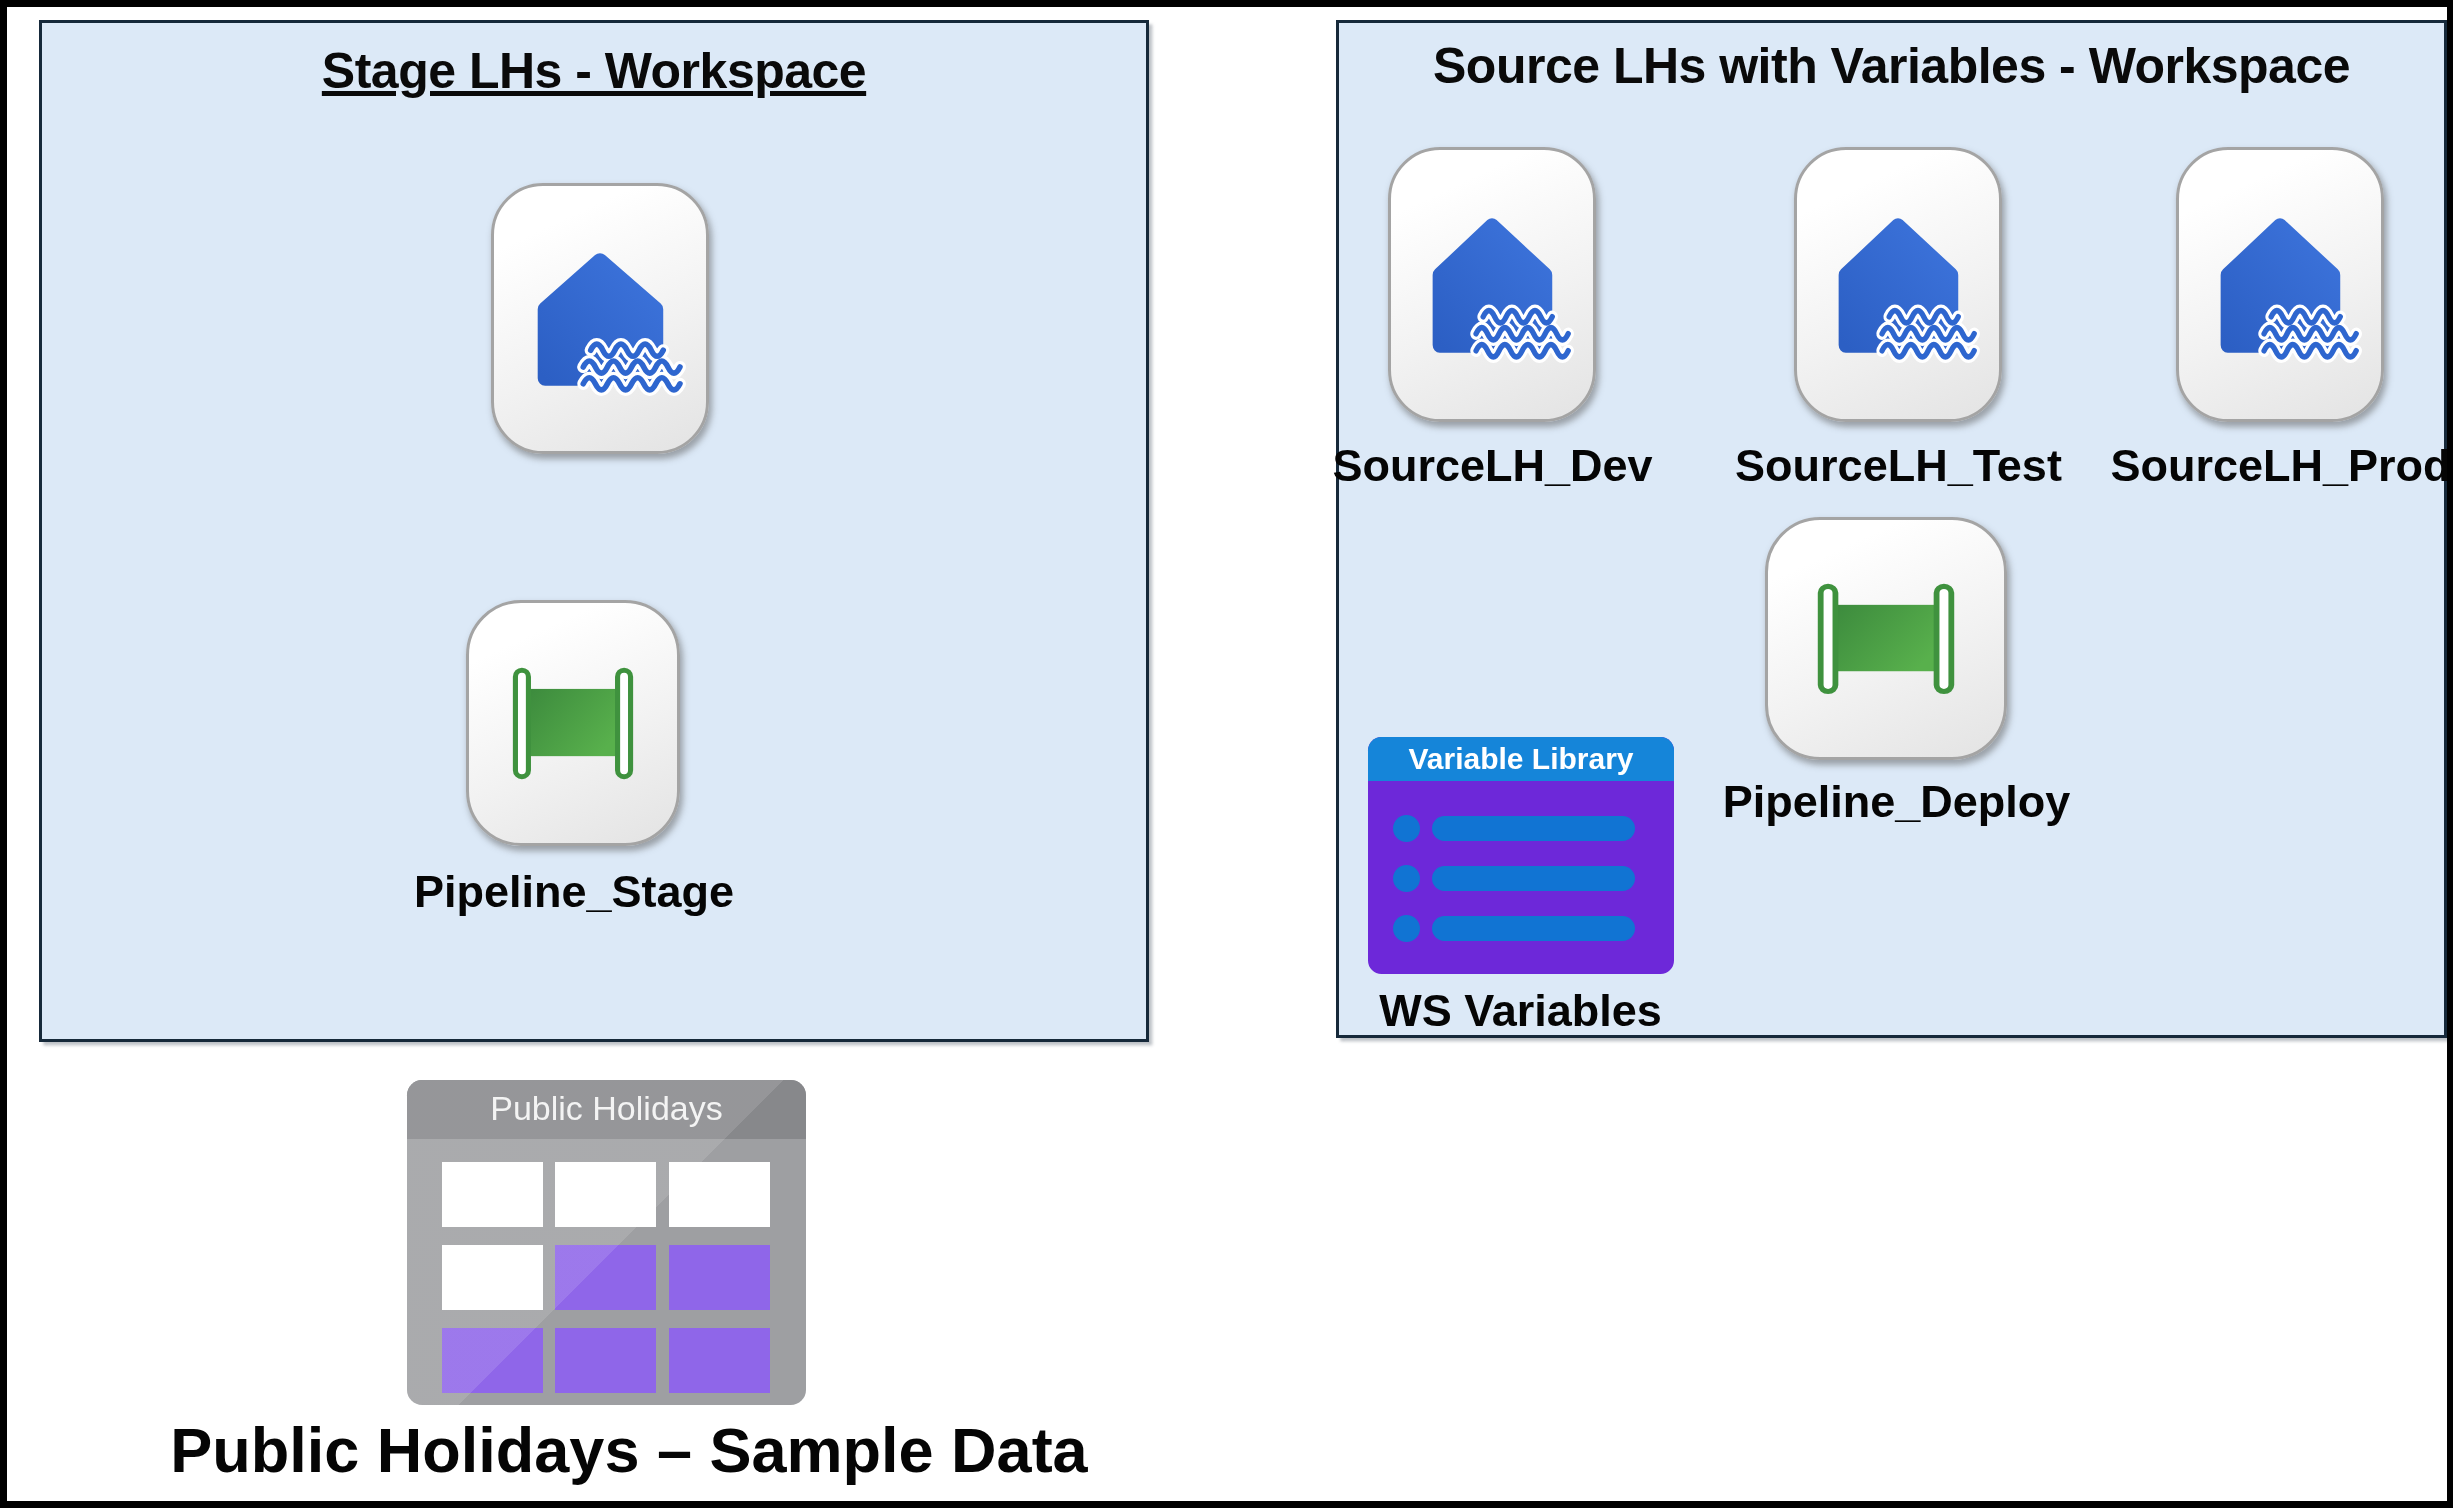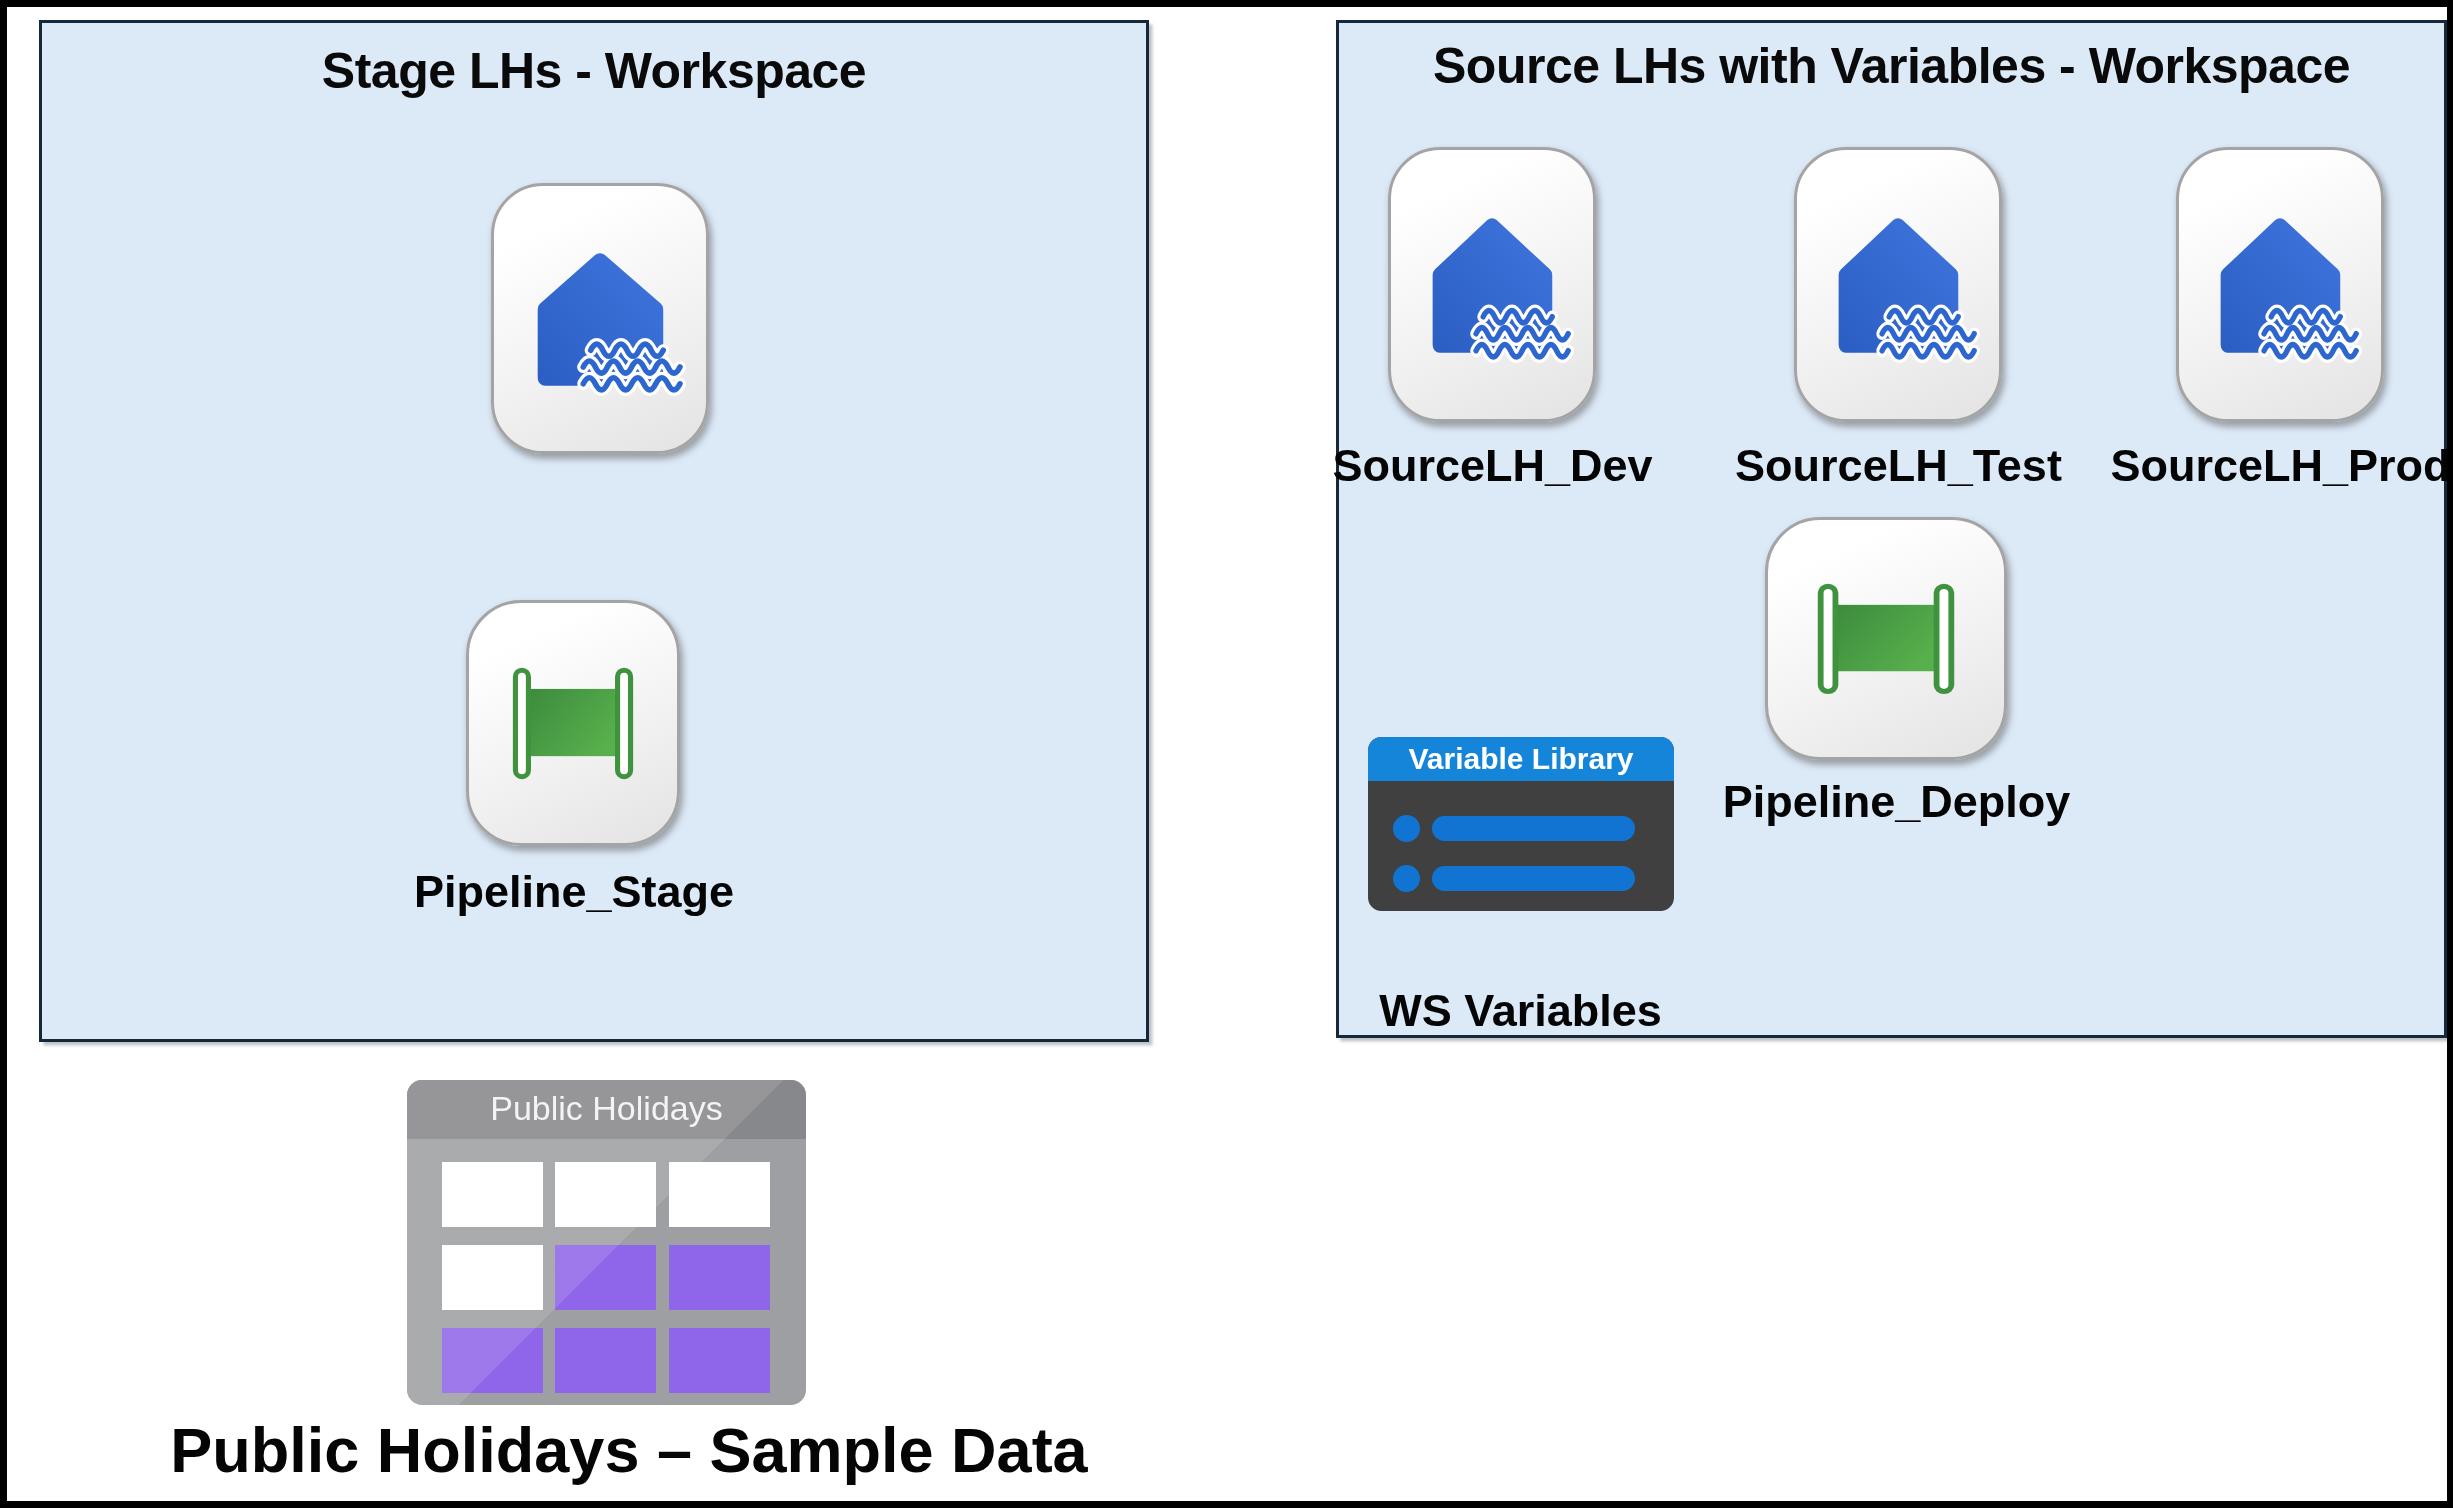--- a/index.html
+++ b/index.html
@@ -13,21 +13,21 @@
     position:absolute; box-sizing:border-box;
     background:#dce9f7; border:3.8px solid #16293a;
     box-shadow:3.8px 3.8px 2.9px rgba(110,120,130,.45);
   }
   .ws-stage{ left:32px; top:13.4px; width:1110px; height:1022px; }
   .ws-source{ left:1307px; top:13.4px; width:1111px; height:1018px;margin-left:22px; }
   .ws-title{
     position:absolute; left:0; right:0; text-align:center;
     font-weight:bold; font-size:50px; letter-spacing:-0.5px; color:#0a0a0a;
   }
-  .ws-stage .ws-title{ top:19px; }
+  .ws-stage .ws-title{ top:19px;text-decoration:underline; }
   .ws-source .ws-title{ top:13.4px; }
 
   
   .tile{
     position:absolute; box-sizing:border-box;
     background:linear-gradient(155deg,#ffffff 18%,#f2f2f2 58%,#e3e3e3 100%);
     border:3.8px solid #a4a4a4;
     box-shadow:2.9px 4.8px 6.7px rgba(90,90,90,.5);
   }
   .tile svg{ position:absolute; inset:0; width:100%; height:100%; }
@@ -49,22 +49,22 @@
   .t-lh-test{ left:455px; top:124px; width:208px; height:275px; }
   .t-lh-prod{ left:837px; top:124px; width:208px; height:275px; }
   .l-lh-dev { left:-57px; width:421px; top:417px; }
   .l-lh-test{ left:349px; width:421px; top:417px; }
   .l-lh-prod{ left:731px; width:421px; top:417px; }
   .t-pipe-deploy{ left:426px; top:494px; width:242px; height:243px; }
   .l-pipe-deploy{ left:336px; width:421px; top:753px;padding-left:11px; }
 
   
   .varlib{
-    position:absolute; left:29px; top:714px; width:306px; height:174px;
-    background:#404040; border-radius:13.4px; overflow:hidden;
+    position:absolute; left:29px; top:714px; width:306px; height:237px;
+    background:#6d28d9; border-radius:13.4px; overflow:hidden;
   }
   .vl-header{
     position:absolute; left:0; right:0; top:0; height:44px; background:#1585d9;
     color:#ffffff; font-weight:bold; font-size:30px; text-align:center; line-height:44px;
   }
   .vl-row{ position:absolute; left:25px; right:23px; height:27px; display:flex; align-items:center; }
   .vl-row1{ top:78px; } .vl-row2{ top:128px; } .vl-row3{ top:178px; }
   .vl-bullet{ width:27px; height:27px; border-radius:50%; background:#1174d3; }
   .vl-bar{ margin-left:11.5px; width:203px; height:25px; border-radius:12.4px; background:#1174d3; }
   .l-ws-vars{ left:-29px; width:421px; top:962px; }

